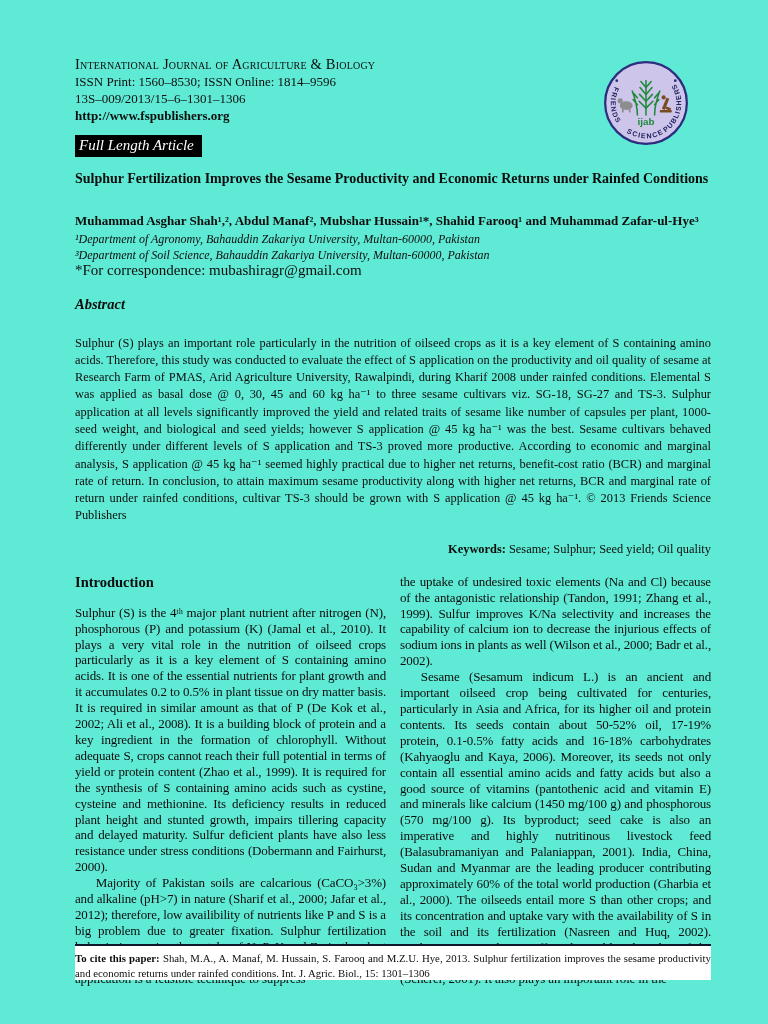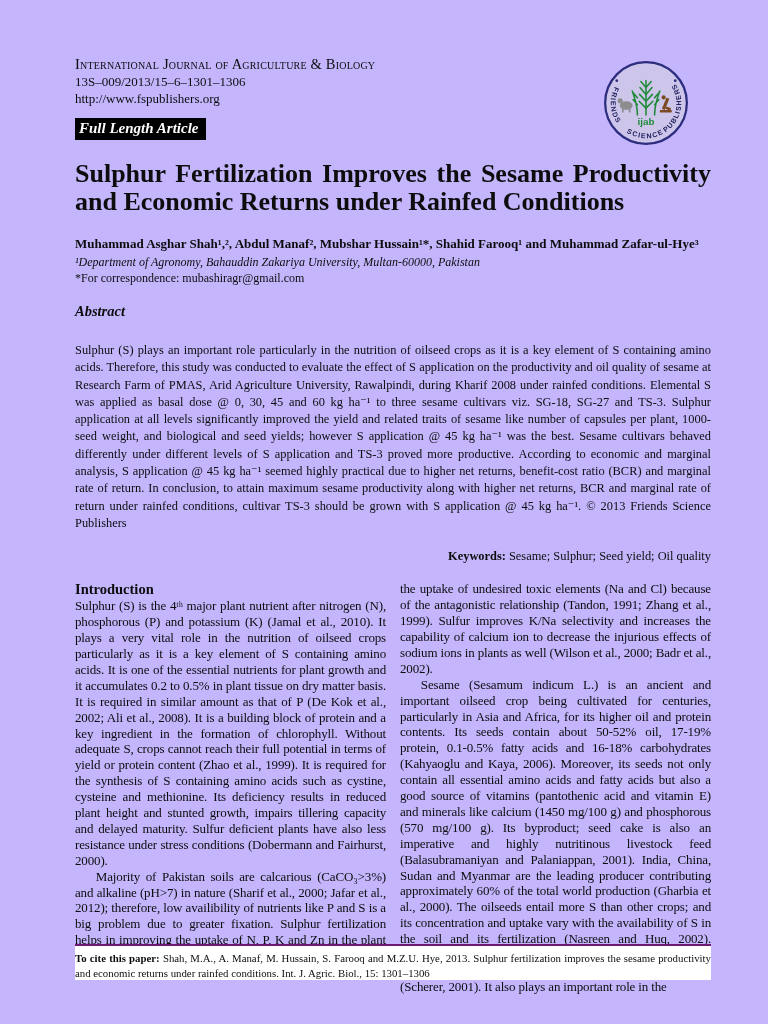--- a/index.html
+++ b/index.html
@@ -1,21 +1,21 @@
 <!DOCTYPE html>
 <html><head>
 <meta charset="utf-8">
 <style>
   * { margin: 0; padding: 0; box-sizing: border-box; }
   html, body { background: #ffffff; }
   .page {
     position: relative;
     width: 768px;
     height: 1024px;
-    background: #c4b5fd;
+    background: #5eead4;
     overflow: hidden;
     font-family: "Liberation Serif", "DejaVu Serif", serif;
     color: #0d0d0d;
   }
   .content {
     position: absolute;
     left: 75px;
     top: 56px;
     width: 636px;
   }
@@ -23,62 +23,62 @@
   .journal-name {
     font-variant: small-caps;
     font-size: 14.5px;
     letter-spacing: 0.2px;
     line-height: 17px;
   }
   .hdr-line {
     font-size: 13px;
     line-height: 17px;
   }
-  .hdr-link { color: #0d0d0d; text-decoration: none; }
+  .hdr-link { color: #0d0d0d; text-decoration: none; font-weight: bold; }
   .badge {
     display: inline-block;
     margin-top: 11px;
     background: #000000;
     color: #ffffff;
-    font-weight: bold;
+    font-weight: normal;
     font-style: italic;
     font-size: 15px;
     padding: 2px 8px 3px 4px;
   }
   
   .logo {
     position: absolute;
     left: 528px;
     top: 4px;
     width: 86px;
     height: 86px;
   }
   .logo svg { width: 100%; height: 100%; }
   
   .title {
-    margin-top: 20px;
-    font-size: 26px;
+    margin-top: 8px;
+    font-size: 14px;
     font-weight: bold;
     line-height: 28px;
     text-align: justify;
   }
   .authors {
     margin-top: 20px;
     font-size: 13px;
     font-weight: bold;
     line-height: 16px;
   }
   .affil {
     font-size: 12px;
     font-style: italic;
     line-height: 15.5px;
   }
   .affils { margin-top: 3px; }
   .corresp {
-    font-size: 12px;
+    font-size: 15px;
     line-height: 15.5px;
   }
   
   .sec-heading {
     margin-top: 17px;
     font-size: 14.5px;
     font-weight: bold;
     font-style: italic;
   }
   .abstract-text {
@@ -97,51 +97,53 @@
   
   .columns {
     margin-top: 16px;
     display: flex;
     gap: 14px;
   }
   .col { width: 311px; }
   .col-heading {
     font-size: 14.5px;
     font-weight: bold;
+    margin-bottom: 14px;
   }
   .col p {
     font-size: 13px;
     line-height: 15.9px;
     text-align: justify;
     letter-spacing: -0.15px;
   }
   .col p.indent { text-indent: 1.6em; }
   
   .footer {
     position: absolute;
     left: 75px;
     top: 944px;
     width: 636px;
     background: #ffffff;
-    border-top: 2px solid #701a75;
+    border-top: 2px solid #0f172a;
     padding-top: 5px;
     font-size: 10.8px;
     line-height: 14.5px;
     text-align: justify;
   }
   .footer .cite-label { font-weight: bold; }
 </style>
 </head>
 <body>
 
 <div class="page">
   <div class="content">
 
     <div style="position:relative;">
       <div class="journal-name">International Journal of Agriculture &amp; Biology</div>
+      <div class="hdr-line">ISSN Print: 1560–8530; ISSN Online: 1814–9596</div>
       <div class="hdr-line">13S–009/2013/15–6–1301–1306</div>
       <div class="hdr-line"><a class="hdr-link" href="#">http://www.fspublishers.org</a></div>
       <span class="badge">Full Length Article</span>
 
       
       <div class="logo">
         <svg viewBox="0 0 100 100">
           <circle cx="50" cy="50" r="47.5" fill="#cdc6ea" stroke="#2d2d7f" stroke-width="2.6"></circle>
           <path id="ringPath" d="M 14.5,29.5 A 41,41 0 1 0 85.5,29.5" fill="none"></path>
           <circle cx="16" cy="24" r="1.6" fill="#2d2d7f"></circle>
@@ -181,20 +183,21 @@
           </g>
           <text x="50" y="76" text-anchor="middle" font-size="11.5" font-weight="bold" fill="#1f8a3a" font-family="Liberation Sans, sans-serif">ijab</text>
         </svg>
       </div>
     </div>
 
     <h1 class="title">Sulphur Fertilization Improves the Sesame Productivity and Economic Returns under Rainfed Conditions</h1>
     <div class="authors">Muhammad Asghar Shah¹,², Abdul Manaf², Mubshar Hussain¹*, Shahid Farooq¹ and Muhammad Zafar-ul-Hye³</div>
     <div class="affils">
       <div class="affil">¹Department of Agronomy, Bahauddin Zakariya University, Multan-60000, Pakistan</div>
+      <div class="affil">³Department of Soil Science, Bahauddin Zakariya University, Multan-60000, Pakistan</div>
     </div>
     <div class="corresp">*For correspondence: mubashiragr@gmail.com</div>
 
     <div class="sec-heading">Abstract</div>
     <div class="abstract-text">Sulphur (S) plays an important role particularly in the nutrition of oilseed crops as it is a key element of S containing amino acids. Therefore, this study was conducted to evaluate the effect of S application on the productivity and oil quality of sesame at Research Farm of PMAS, Arid Agriculture University, Rawalpindi, during Kharif 2008 under rainfed conditions. Elemental S was applied as basal dose @ 0, 30, 45 and 60 kg ha⁻¹ to three sesame cultivars viz. SG-18, SG-27 and TS-3. Sulphur application at all levels significantly improved the yield and related traits of sesame like number of capsules per plant, 1000-seed weight, and biological and seed yields; however S application @ 45 kg ha⁻¹ was the best. Sesame cultivars behaved differently under different levels of S application and TS-3 proved more productive. According to economic and marginal analysis, S application @ 45 kg ha⁻¹ seemed highly practical due to higher net returns, benefit-cost ratio (BCR) and marginal rate of return. In conclusion, to attain maximum sesame productivity along with higher net returns, BCR and marginal rate of return under rainfed conditions, cultivar TS-3 should be grown with S application @ 45 kg ha⁻¹. © 2013 Friends Science Publishers</div>
 
     <div class="keywords">
       <span class="kw-label">Keywords:</span><span> Sesame; Sulphur; Seed yield; Oil quality</span>
     </div>
 

